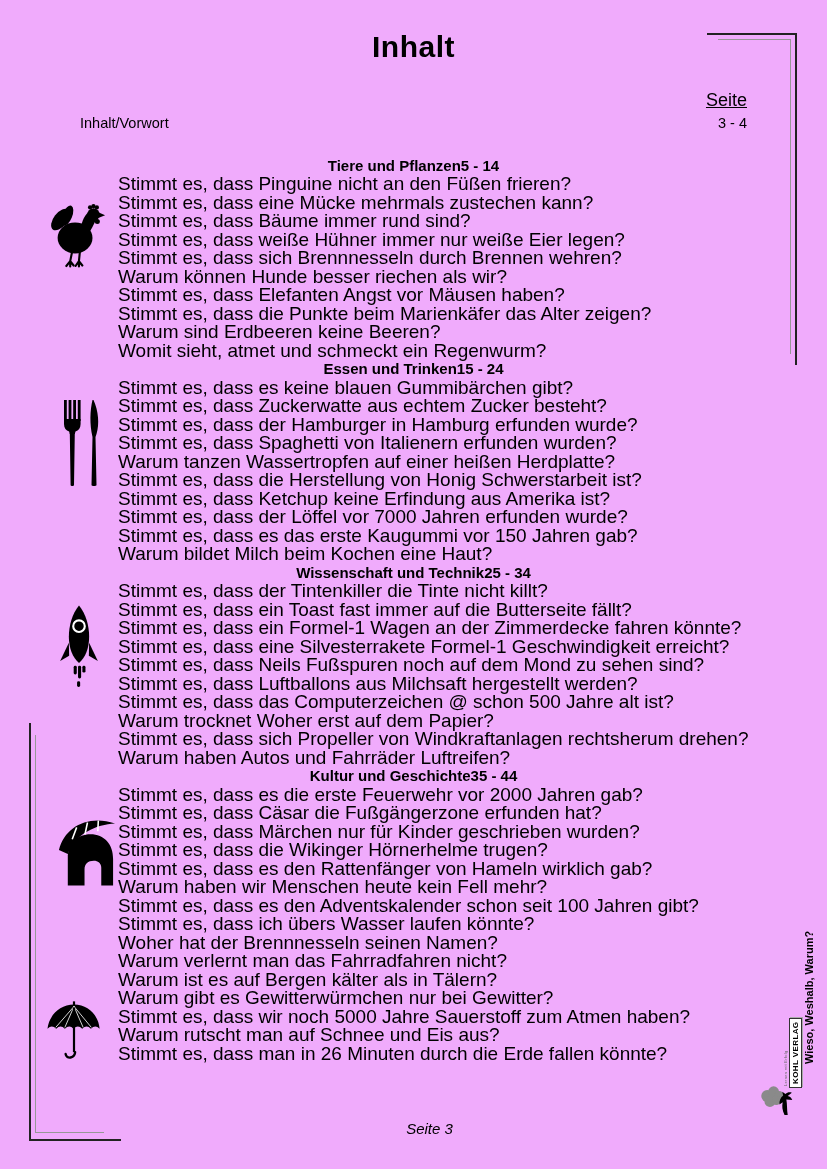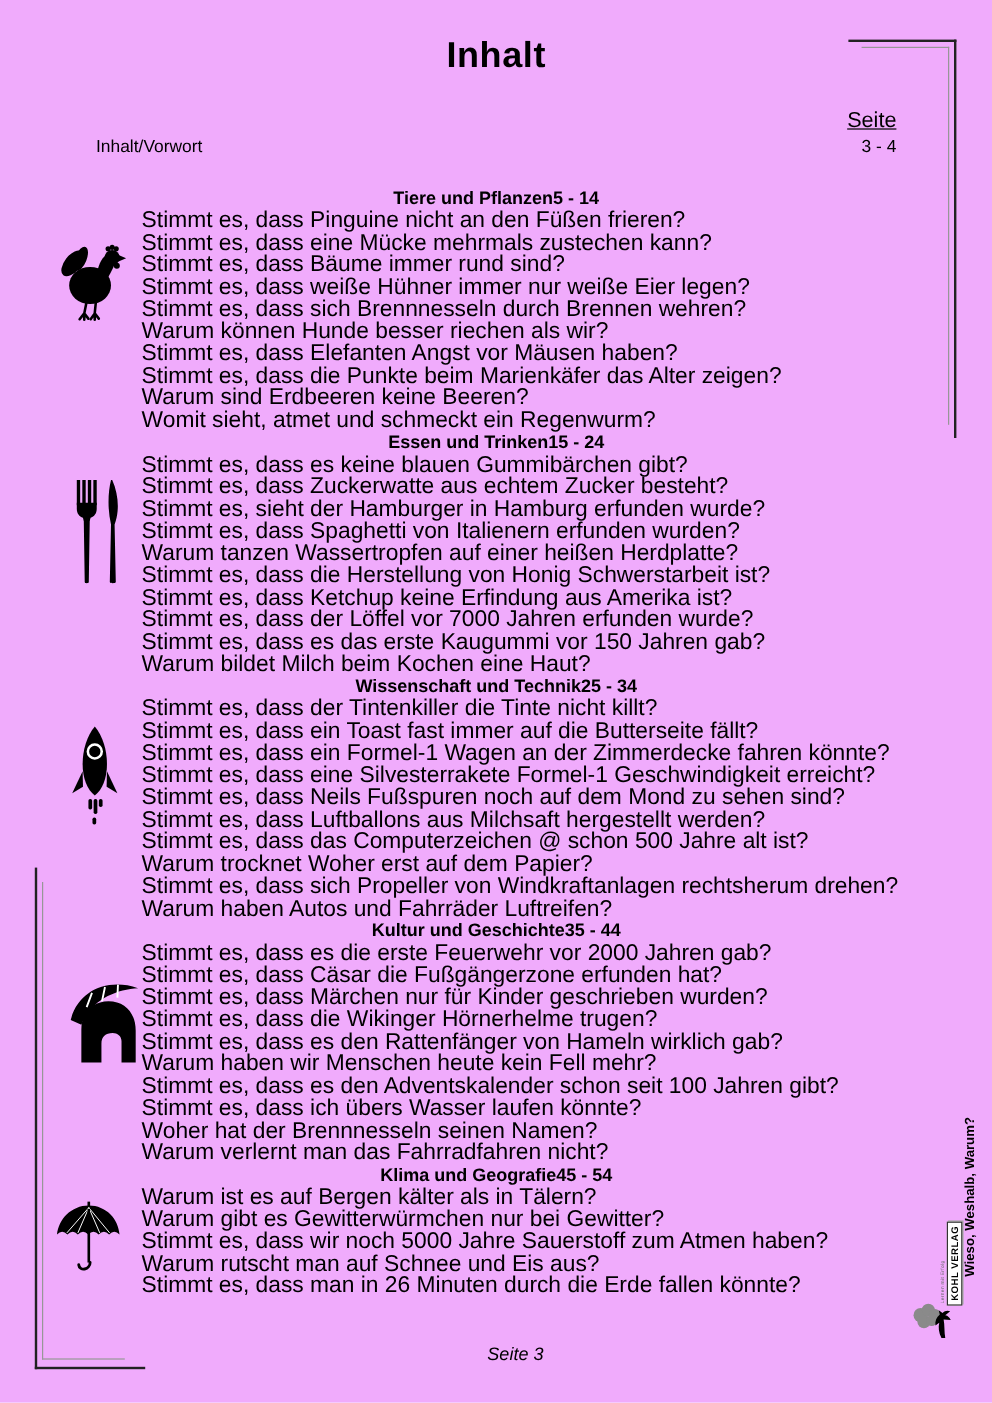--- a/index.html
+++ b/index.html
@@ -73,21 +73,21 @@
           <div class="q">Warum sind Erdbeeren keine Beeren?</div>
           <div class="q">Womit sieht, atmet und schmeckt ein Regenwurm?</div>
         </div>
         <div class="section">
           <div class="row head">
             <span>Essen und Trinken</span>
             <span>15 - 24</span>
           </div>
           <div class="q">Stimmt es, dass es keine blauen Gummibärchen gibt?</div>
           <div class="q">Stimmt es, dass Zuckerwatte aus echtem Zucker besteht?</div>
-          <div class="q">Stimmt es, sieht der Hamburger in Hamburg erfunden wurde?</div>
+          <div class="q">Stimmt es, dass der Hamburger in Hamburg erfunden wurde?</div>
           <div class="q">Stimmt es, dass Spaghetti von Italienern erfunden wurden?</div>
           <div class="q">Warum tanzen Wassertropfen auf einer heißen Herdplatte?</div>
           <div class="q">Stimmt es, dass die Herstellung von Honig Schwerstarbeit ist?</div>
           <div class="q">Stimmt es, dass Ketchup keine Erfindung aus Amerika ist?</div>
           <div class="q">Stimmt es, dass der Löffel vor 7000 Jahren erfunden wurde?</div>
           <div class="q">Stimmt es, dass es das erste Kaugummi vor 150 Jahren gab?</div>
           <div class="q">Warum bildet Milch beim Kochen eine Haut?</div>
         </div>
         <div class="section">
           <div class="row head">
@@ -115,24 +115,20 @@
           <div class="q">Stimmt es, dass Märchen nur für Kinder geschrieben wurden?</div>
           <div class="q">Stimmt es, dass die Wikinger Hörnerhelme trugen?</div>
           <div class="q">Stimmt es, dass es den Rattenfänger von Hameln wirklich gab?</div>
           <div class="q">Warum haben wir Menschen heute kein Fell mehr?</div>
           <div class="q">Stimmt es, dass es den Adventskalender schon seit 100 Jahren gibt?</div>
           <div class="q">Stimmt es, dass ich übers Wasser laufen könnte?</div>
           <div class="q">Woher hat der Brennnesseln seinen Namen?</div>
           <div class="q">Warum verlernt man das Fahrradfahren nicht?</div>
         </div>
         <div class="section">
-          <div class="row head">
-            <span>Klima und Geografie</span>
-            <span>45 - 54</span>
-          </div>
           <div class="q">Warum ist es auf Bergen kälter als in Tälern?</div>
           <div class="q">Warum gibt es Gewitterwürmchen nur bei Gewitter?</div>
           <div class="q">Stimmt es, dass wir noch 5000 Jahre Sauerstoff zum Atmen haben?</div>
           <div class="q">Warum rutscht man auf Schnee und Eis aus?</div>
           <div class="q">Stimmt es, dass man in 26 Minuten durch die Erde fallen könnte?</div>
         </div>
       </div>
   </div>
 
   <svg class="icon icon-rooster" viewBox="0 0 64 68">

